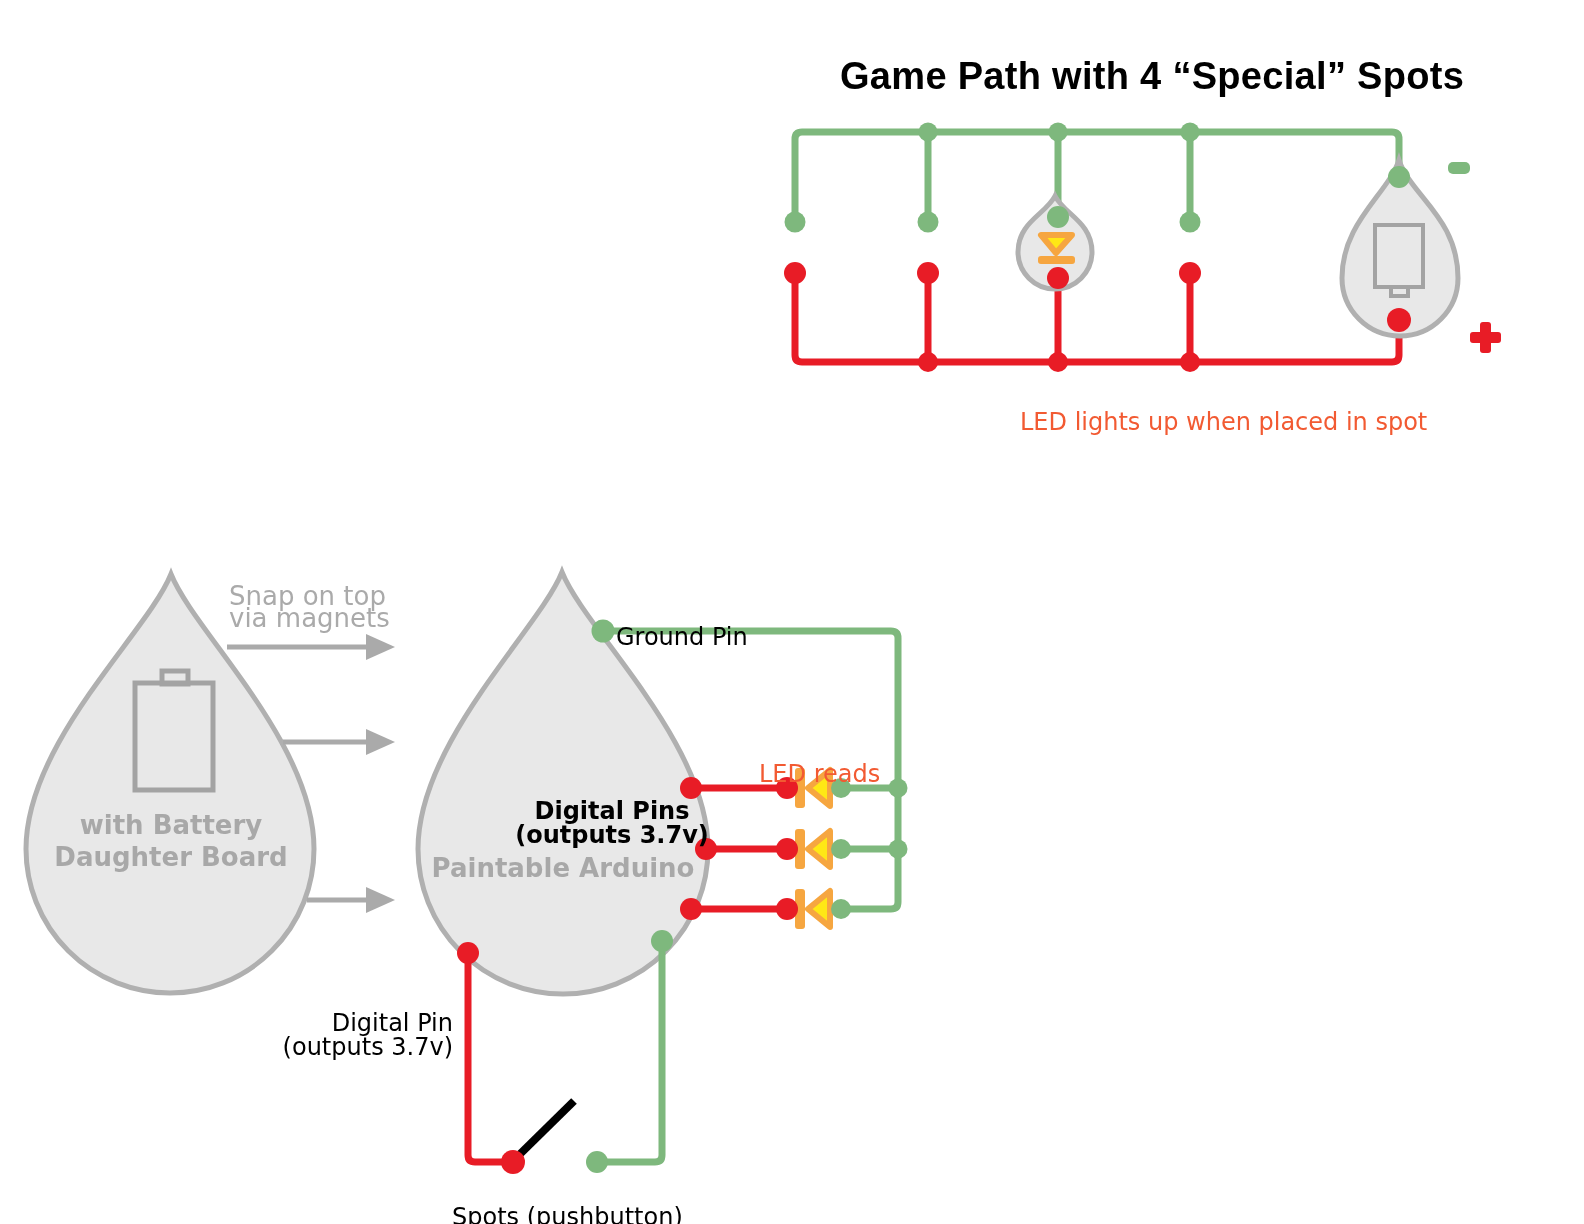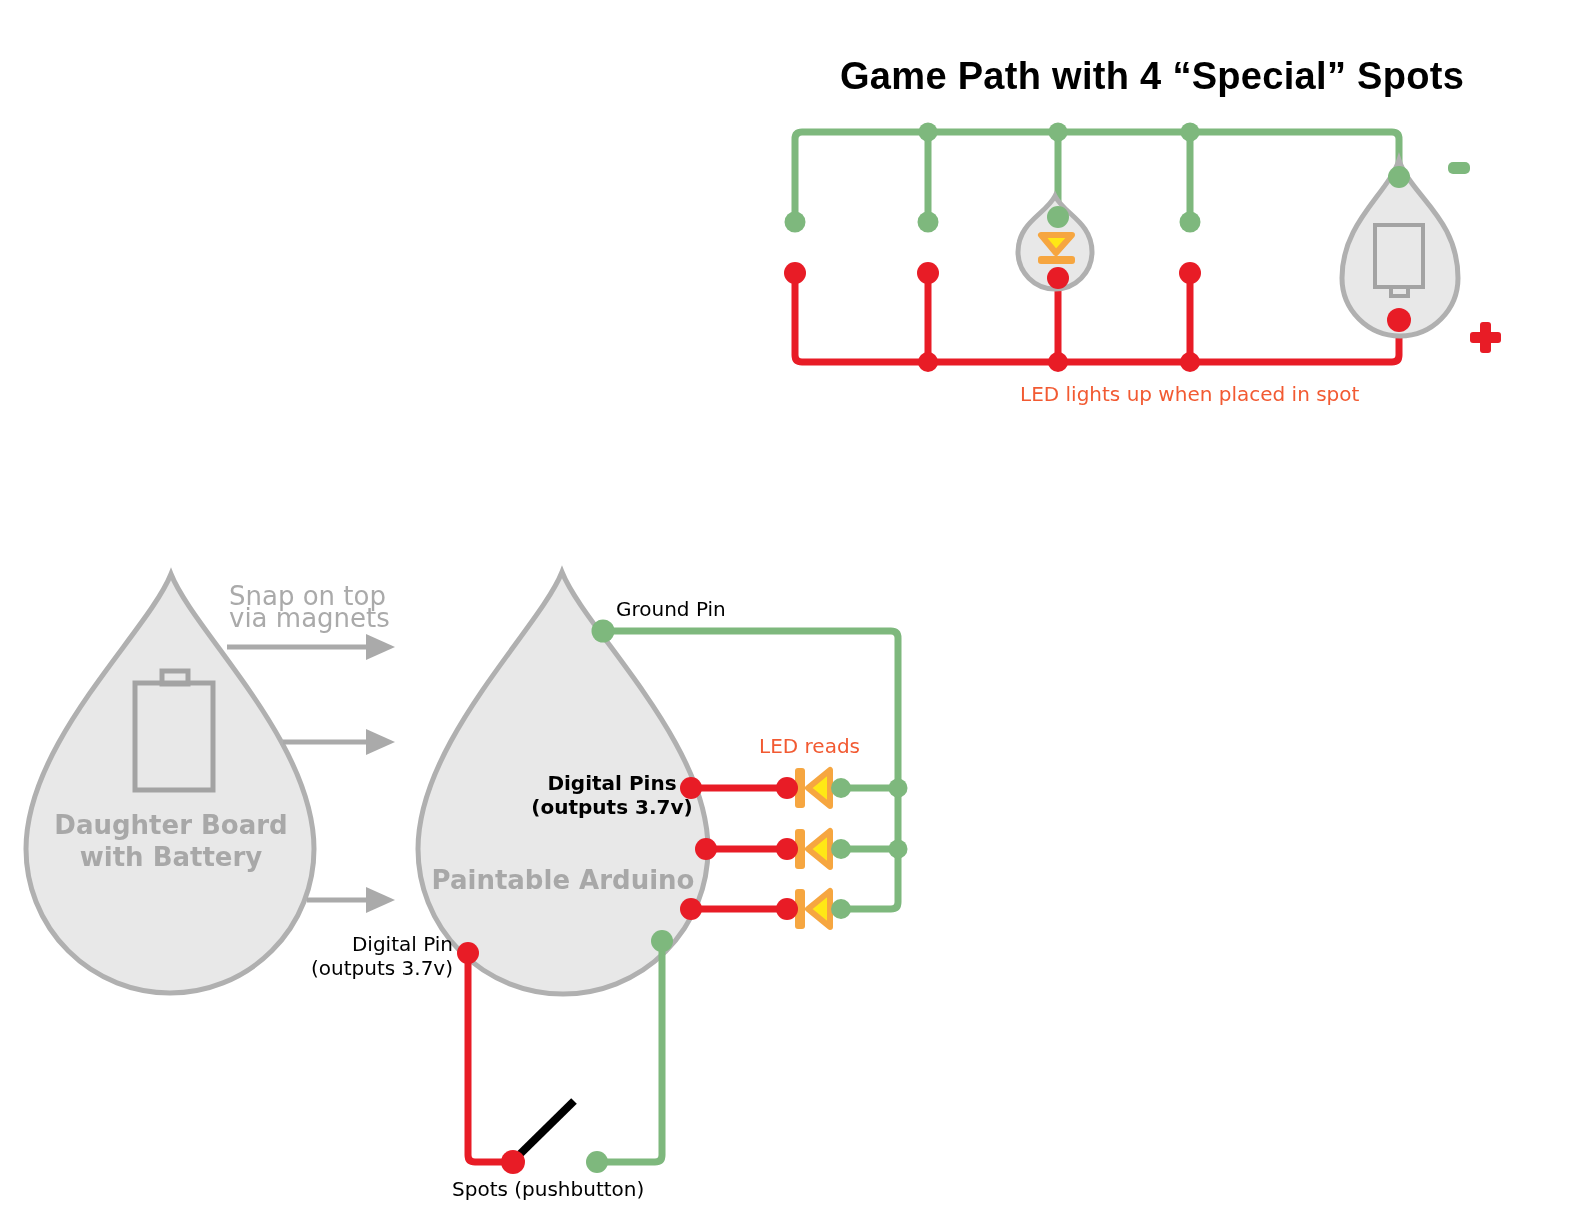--- a/index.html
+++ b/index.html
@@ -3,21 +3,21 @@
 <meta charset="utf-8">
 <style>
   html,body { margin:0; padding:0; background:#fff; }
   .canvas { position:relative; width:1584px; height:1224px; background:#fff; overflow:hidden;
             font-family:"DejaVu Sans", sans-serif; }
   .canvas svg { position:absolute; left:0; top:0; }
 
   .t { position:absolute; white-space:nowrap; }
   .title { font-family:"Liberation Sans", sans-serif; font-weight:bold; font-size:38px;
            color:#000; letter-spacing:.3px; }
-  .label { font-size:20px; color:#000; line-height:24px; }
+  .label { font-size:24px; color:#000; line-height:24px;margin-top:28px; }
   .label span { display:block; }
   .orange { color:var(--orange_text,#F25A32); }
   .gray-note { color:var(--note_gray,#AAAAAA); font-size:26px; line-height:22px; }
   .board-label { font-size:26px; font-weight:bold; color:var(--gray_text,#A8A8A8);
                  line-height:32px; text-align:center; }
   .right { text-align:right; }
   .center { text-align:center;font-weight:bold; }
 
   .w  { fill:none; stroke-width:7; stroke-linejoin:round; }
   .wg { stroke:var(--green,#7EB87D); }
@@ -141,38 +141,38 @@
 
   <div class="t label orange" style="left:1020px; top:382px;">LED lights up when placed in spot</div>
 
 
   <div class="t gray-note" style="left:229px; top:585px;">
     <span style="display:block">Snap on top</span>
     <span style="display:block">via magnets</span>
   </div>
 
   <div class="t board-label" style="left:20px; top:809px; width:302px;">
+    <span style="display:block">with Battery</span>
     <span style="display:block">Daughter Board</span>
-    <span style="display:block">with Battery</span>
   </div>
 
-  <div class="t board-label" style="left:412px; top:853px; width:302px; line-height:30px;margin-top:12px;">
+  <div class="t board-label" style="left:412px; top:853px; width:302px; line-height:30px;">
     <span style="display:block">Paintable Arduino</span>
   </div>
 
   <div class="t label" style="left:616px; top:597px;">Ground Pin</div>
 
   <div class="t label orange" style="left:759px; top:734px;">LED reads</div>
 
   <div class="t label center" style="left:497px; top:771px; width:230px;">
     <span>Digital Pins</span>
     <span>(outputs 3.7v)</span>
   </div>
 
-  <div class="t label right" style="left:253px; top:932px; width:200px;">
+  <div class="t label right" style="left:253px; top:983px; width:200px;">
     <span>Digital Pin</span>
     <span>(outputs 3.7v)</span>
   </div>
 
 
   <div class="t label" style="left:452px; top:1177px;">Spots (pushbutton)</div>
 
 </div>
 
 </body></html>

